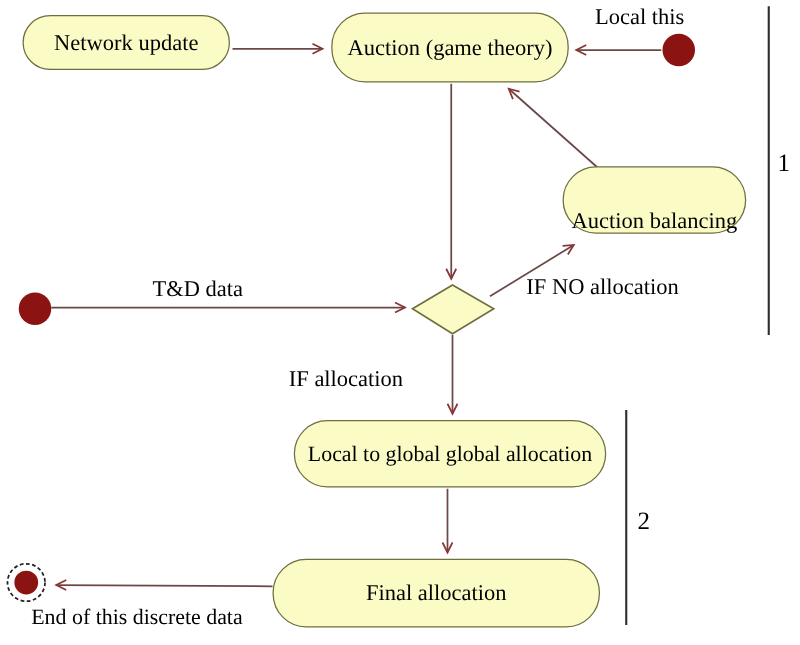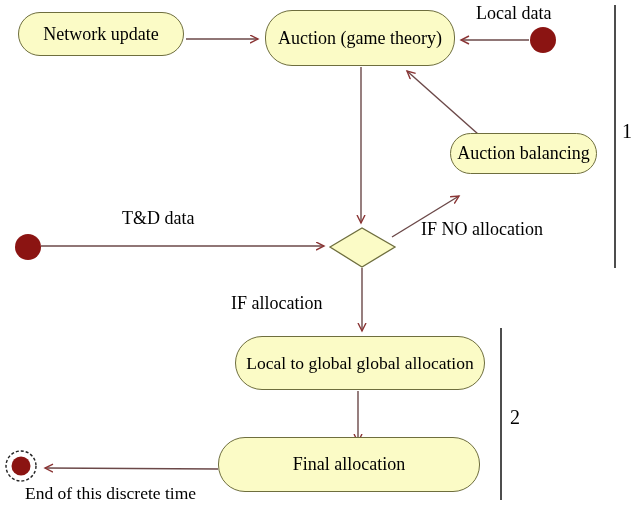--- a/index.html
+++ b/index.html
@@ -27,26 +27,26 @@
     display:flex;align-items:center;justify-content:center;
     font-size:18px;line-height:1.05;
     white-space:nowrap;
     text-align:center;
   }
   .lbl{position:absolute;font-size:18px;white-space:nowrap;}
   .num{position:absolute;font-size:20px;}
   
   #n-network{left:18px;top:12px;width:166px;height:44px;}
   #n-auction{left:265px;top:10px;width:190px;height:56px;align-items:center;}
-  #n-balancing{left:450px;top:133px;width:147px;height:41px;}
+  #n-balancing{left:450px;top:133px;width:147px;height:54px;align-items:flex-end;}
   #n-localglobal{left:235px;top:336px;width:250px;height:54px;font-size:17.5px;}
-  #n-final{left:218px;top:437px;width:262px;height:55px;}
+  #n-final{left:218px;top:447px;width:262px;height:55px;}
   
   #l-localdata{left:476px;top:3px;}
-  #l-tddata{left:122px;top:208px;text-align:right;}
+  #l-tddata{left:122px;top:221px;text-align:right;}
   #l-ifno{left:421px;top:219px;}
   #l-ifeq{left:231px;top:293px;}
   #l-end{left:25px;top:483px;font-size:17.5px;}
   #l-b1{left:622px;top:120px;}
   #l-b2{left:510px;top:406px;}
 </style>
 </head>
 <body>
 
 <div id="stage">
@@ -88,20 +88,20 @@
   <div class="activity" id="n-balancing">
     <span>Auction balancing</span>
   </div>
   <div class="activity" id="n-localglobal">
     <span>Local to global global allocation</span>
   </div>
   <div class="activity" id="n-final">
     <span>Final allocation</span>
   </div>
 
-  <div class="lbl" id="l-localdata">Local data</div>
+  <div class="lbl" id="l-localdata">Local this</div>
   <div class="lbl" id="l-tddata">T&amp;D data</div>
   <div class="lbl" id="l-ifno">IF NO allocation</div>
   <div class="lbl" id="l-ifeq">IF allocation</div>
-  <div class="lbl" id="l-end">End of this discrete time</div>
+  <div class="lbl" id="l-end">End of this discrete data</div>
   <div class="num" id="l-b1">1</div>
   <div class="num" id="l-b2">2</div>
 </div>
 
 </body></html>

